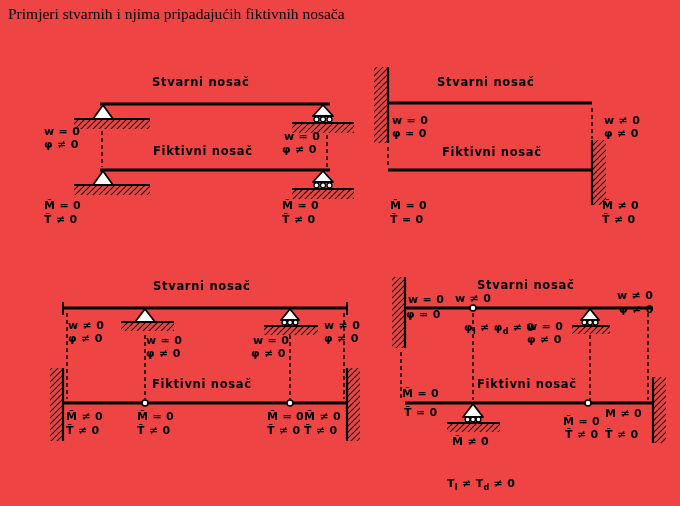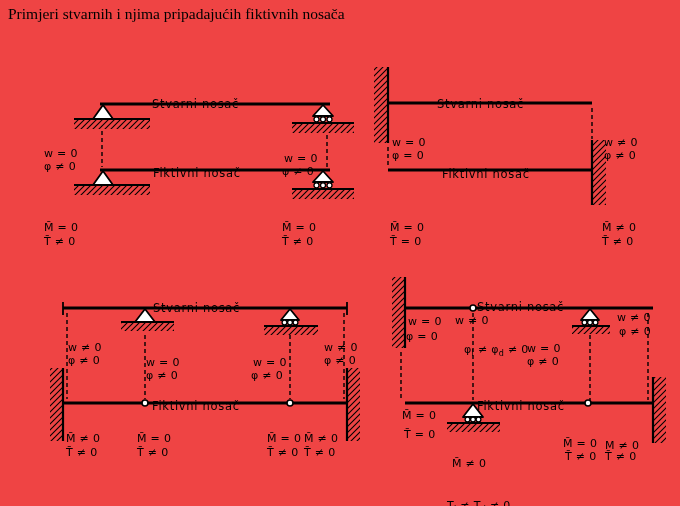--- a/index.html
+++ b/index.html
@@ -9,22 +9,22 @@
   svg.canvas{position:absolute;left:0;top:0;}
   .beam{stroke:#000;stroke-width:3;}
   .tick{stroke:#000;stroke-width:1.8;}
   .dash{stroke:#000;stroke-width:1.4;stroke-dasharray:4 3;}
   .wall{stroke:#000;stroke-width:2.2;}
   .ground{stroke:#000;stroke-width:1.8;}
   .support{fill:#fff;stroke:#000;stroke-width:1.8;stroke-linejoin:round;}
   .rollerc{fill:#fff;stroke:#000;stroke-width:1.3;}
   .hinge{fill:#fff;stroke:#000;stroke-width:1.6;}
   .hatchfill{fill:url(#hatch);stroke:none;}
-  .lbl{position:absolute;font-weight:normal;font-size:11px;line-height:1;letter-spacing:.3px;
-       white-space:nowrap;color:#000;margin-top:22px;}
+  .lbl{position:absolute;font-weight:bold;font-size:11px;line-height:1;letter-spacing:.3px;
+       white-space:nowrap;color:#000;}
   .sect{font-size:11.5px;letter-spacing:.7px;}
   .lbl sub{font-size:8px;line-height:0;}
 </style>
 </head>
 <body>
 
 <div class="page">
 
   <div class="title">Primjeri stvarnih i njima pripadajućih fiktivnih nosača</div>
 
@@ -206,16 +206,16 @@
   <span class="lbl" style="left:527px;top:321px">w = 0</span>
   <span class="lbl" style="left:527px;top:334px">φ ≠ 0</span>
   <span class="lbl" style="left:617px;top:290px">w ≠ 0</span>
   <span class="lbl" style="left:619px;top:304px">φ ≠ 0</span>
   <span class="lbl" style="left:402px;top:388px">M̄ = 0</span>
   <span class="lbl" style="left:404px;top:407px">T̄ = 0</span>
   <span class="lbl" style="left:452px;top:436px">M̄ ≠ 0</span>
   <span class="lbl" style="left:447px;top:478px"><span>T</span><sub>l</sub><span> ≠ </span><span>T</span><sub>d</sub><span> ≠ 0</span></span>
   <span class="lbl" style="left:563px;top:416px">M̄ = 0</span>
   <span class="lbl" style="left:565px;top:429px">T̄ ≠ 0</span>
-  <span class="lbl" style="left:605px;top:418px">M ≠ 0</span>
+  <span class="lbl" style="left:605px;top:408px">M ≠ 0</span>
   <span class="lbl" style="left:605px;top:429px">T̄ ≠ 0</span>
 
 </div>
 
 </body></html>

